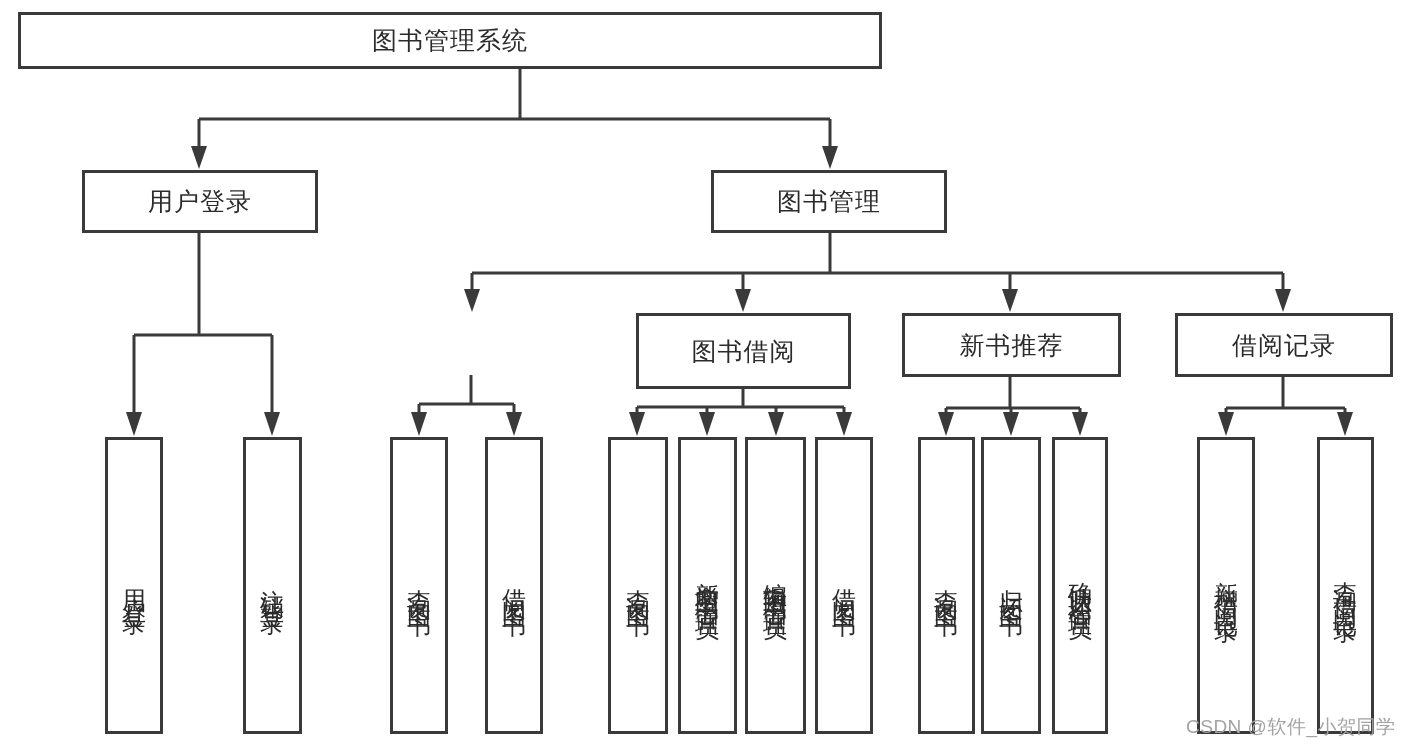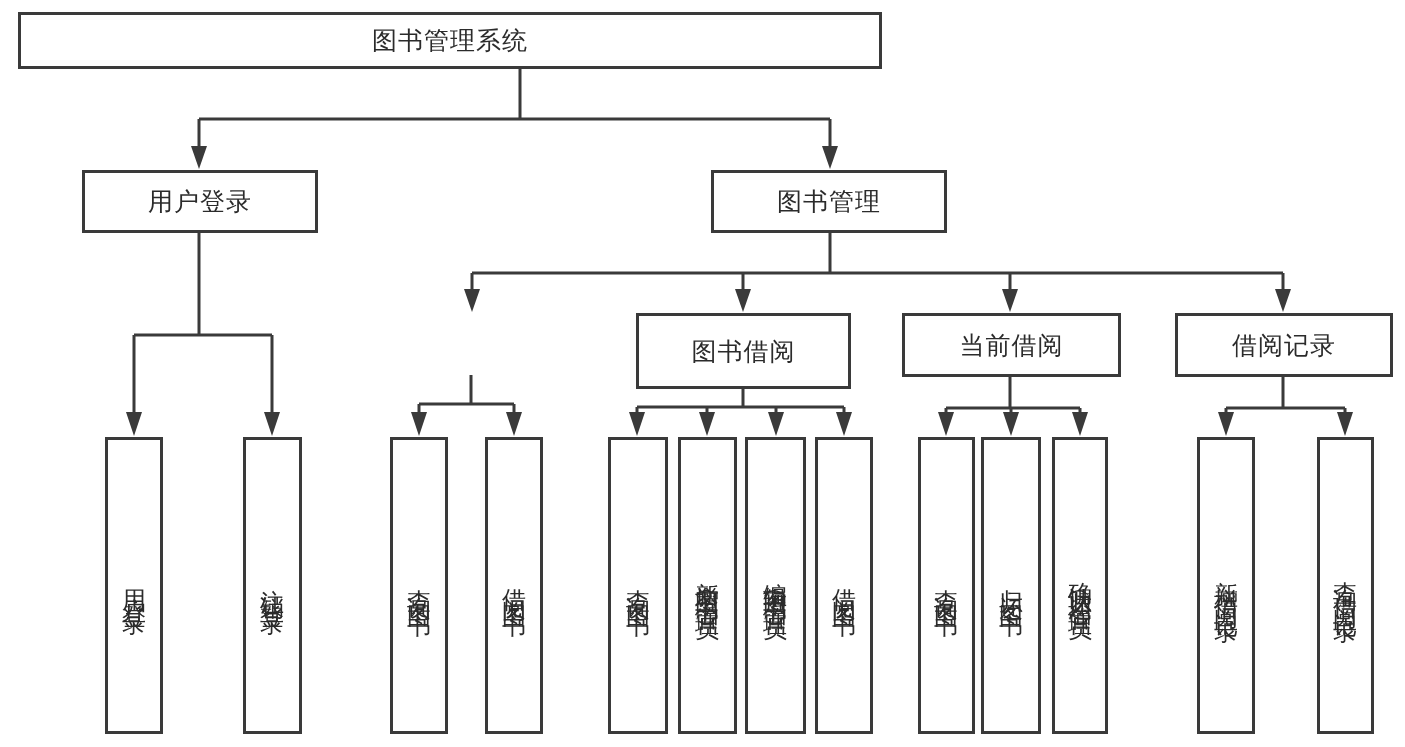--- a/index.html
+++ b/index.html
@@ -121,35 +121,36 @@
       <polygon points="1337,412 1353,412 1345,436"></polygon>
     </g>
   </svg>
 
   <div class="node h" style="left:18px; top:12px; width:864px; height:57px;">图书管理系统</div>
 
   <div class="node h" style="left:82px; top:170px; width:236px; height:63px;">用户登录</div>
   <div class="node h" style="left:711px; top:170px; width:236px; height:63px;">图书管理</div>
 
   <div class="node h" style="left:636px; top:313px; width:215px; height:76px;">图书借阅</div>
-  <div class="node h" style="left:902px; top:313px; width:219px; height:64px;">当前借阅</div>
+  <div class="node h" style="left:902px; top:313px; width:219px; height:64px;">新书推荐</div>
   <div class="node h" style="left:1175px; top:313px; width:218px; height:64px;">借阅记录</div>
 
   <div class="node v" style="left:105px; top:437px; width:58px; height:297px; line-height:52px;">用户登录</div>
   <div class="node v" style="left:243px; top:437px; width:59px; height:297px; line-height:53px;">注销登录</div>
 
   <div class="node v" style="left:390px; top:437px; width:58px; height:297px; line-height:52px;">查询图书</div>
   <div class="node v" style="left:485px; top:437px; width:58px; height:297px; line-height:52px;">借阅图书</div>
 
   <div class="node v" style="left:608px; top:437px; width:60px; height:297px; line-height:54px;">查询图书</div>
   <div class="node v" style="left:678px; top:437px; width:59px; height:297px; line-height:53px; letter-spacing:5px;">新增图书（管理员）</div>
   <div class="node v" style="left:745px; top:437px; width:61px; height:297px; line-height:55px; letter-spacing:5px;">编辑图书（管理员）</div>
   <div class="node v" style="left:815px; top:437px; width:58px; height:297px; line-height:52px;">借阅图书</div>
 
   <div class="node v" style="left:918px; top:437px; width:57px; height:297px; line-height:51px;">查询图书</div>
   <div class="node v" style="left:981px; top:437px; width:60px; height:297px; line-height:54px;">归还图书</div>
   <div class="node v" style="left:1052px; top:437px; width:56px; height:297px; line-height:50px; letter-spacing:5px;">确认归还（管理员）</div>
 
   <div class="node v" style="left:1197px; top:437px; width:58px; height:297px; line-height:52px;">新增借阅记录</div>
   <div class="node v" style="left:1317px; top:437px; width:57px; height:297px; line-height:51px;">查询借阅记录</div>
 
+  <div class="watermark" style="left:1186px; top:714px;">CSDN @软件_小贺同学</div>
 
 </div>
 
 </body></html>

